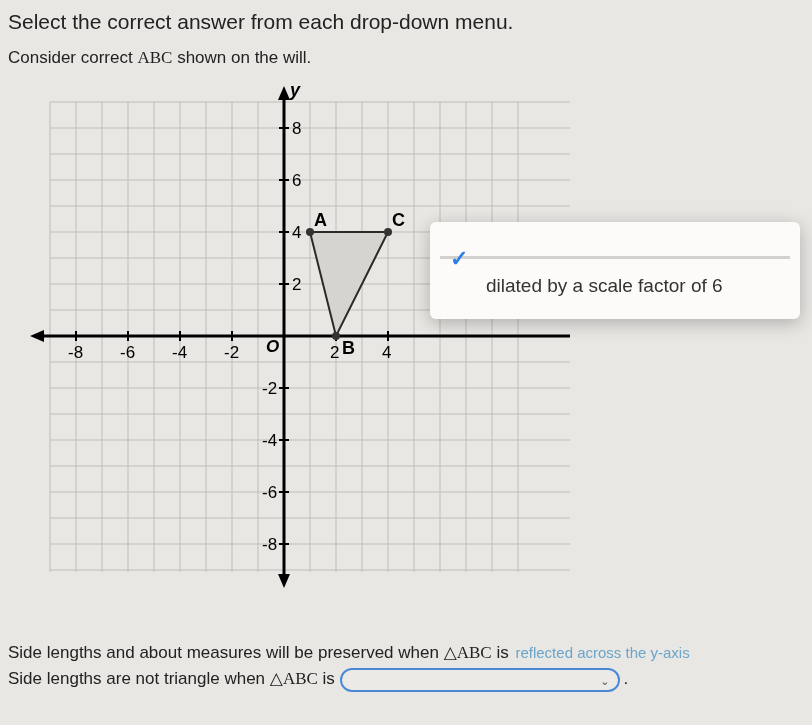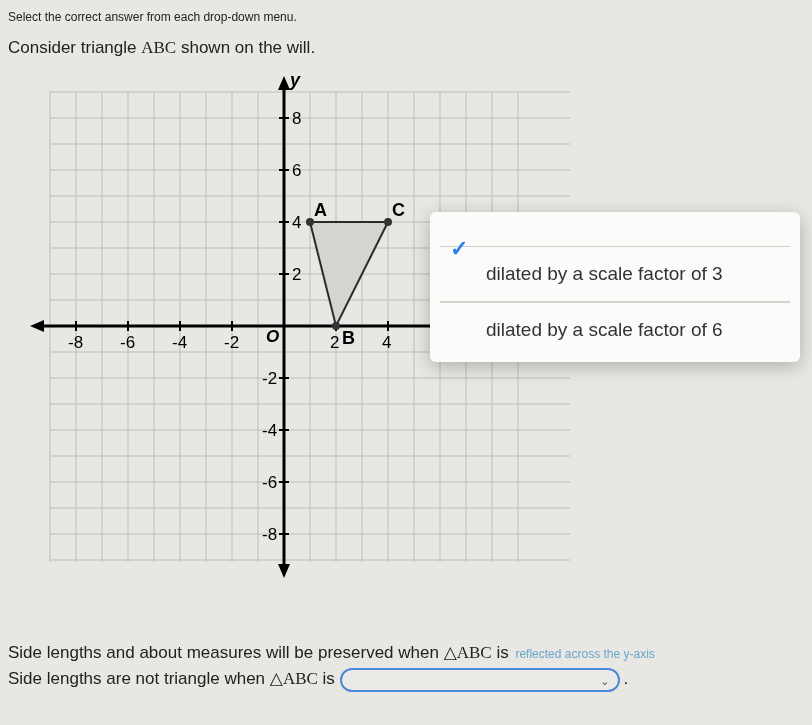--- a/index.html
+++ b/index.html
@@ -5,21 +5,21 @@
   * { box-sizing: border-box; margin: 0; padding: 0; }
   body {
     font-family: Arial, Helvetica, sans-serif;
     background: #e9e7e4;
     width: 812px;
     height: 725px;
     overflow: hidden;
     position: relative;
     color: #222;
   }
-  .instruction { font-size: 12px; padding: 10px 8px 4px 8px; }
+  .instruction { font-size: 21px; padding: 10px 8px 4px 8px; }
   .consider { font-size: 17px; padding: 10px 8px 14px 8px; }
   .graph-wrap { position: relative; margin-left: 30px; }
   .dropdown-panel {
     position: absolute;
     left: 400px; top: 140px;
     width: 370px;
     background: #fcfbfa;
     border-radius: 6px;
     box-shadow: 0 4px 18px rgba(0,0,0,0.25);
     padding: 6px 0 6px 0;
@@ -43,21 +43,21 @@
   .bottom-text {
     position: absolute;
     left: 8px; top: 640px;
     width: 796px;
     font-size: 17px;
     line-height: 1.55;
   }
   .tri-sym { font-family: "Times New Roman", serif; }
   .dd-inline1 {
     color: #6aa5ca;
-    font-size: 12px;
+    font-size: 15px;
     padding: 0 2px;
   }
   .dd-inline2 {
     display: inline-block;
     border: 2px solid #4b89d6;
     border-radius: 14px;
     min-width: 280px;
     height: 24px;
     background: #eceae7;
     vertical-align: middle;
@@ -71,21 +71,21 @@
   }
   .period { margin-left: 4px; }
   svg { display: block; }
   .abc-serif { font-family: "Times New Roman", serif; }
 </style>
 </head>
 <body>
 
 <div class="instruction">Select the correct answer from each drop-down menu.</div>
 <div class="consider">
-  <span>Consider triangle </span><span class="abc-serif" style="font-weight:normal;">ABC</span><span> shown on the will.</span>
+  <span>Consider correct </span><span class="abc-serif" style="font-weight:normal;">ABC</span><span> shown on the will.</span>
 </div>
 
 <div class="graph-wrap">
   <svg width="560" height="510">
 
     <g stroke="#bfbdb9" stroke-width="1">
 
       <line x1="20" y1="20" x2="20" y2="490"></line>
       <line x1="46" y1="20" x2="46" y2="490"></line>
       <line x1="72" y1="20" x2="72" y2="490"></line>
@@ -183,21 +183,20 @@
     <text x="312" y="272" font-size="18" font-weight="bold">B</text>
     <text x="362" y="144" font-size="18" font-weight="bold">C</text>
   </svg>
 
   <div class="dropdown-panel">
     <div class="dd-row">
       <span class="check">✓</span>
       <span></span>
     </div>
     <div class="dd-sep"></div>
-    <div class="dd-row">dilated by a scale factor of 3</div>
     <div class="dd-sep"></div>
     <div class="dd-sep"></div>
     <div class="dd-row">dilated by a scale factor of 6</div>
   </div>
 </div>
 
 <div class="bottom-text">
   <div>
     <span>Side lengths and about measures will be preserved when </span><span class="tri-sym">△</span><span class="abc-serif">ABC</span><span> is </span>
     <span class="dd-inline1">reflected across the y-axis</span>

